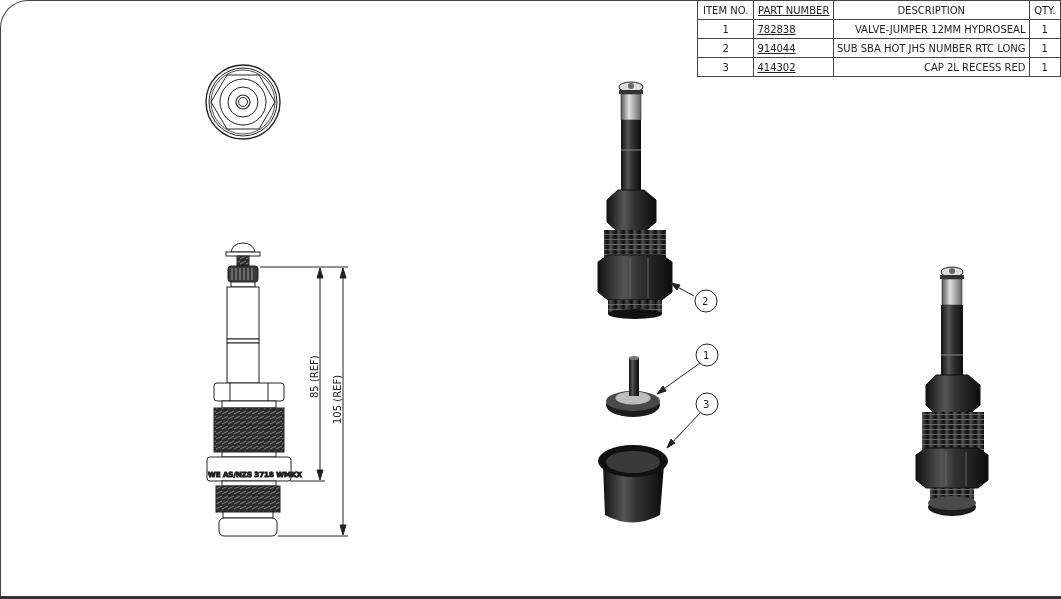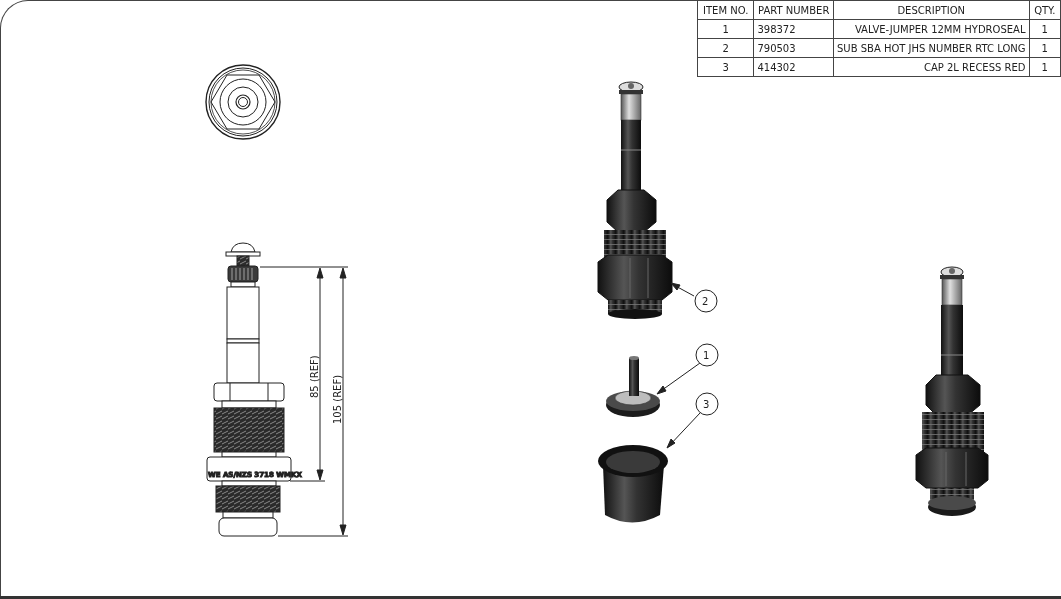--- a/index.html
+++ b/index.html
@@ -3,21 +3,21 @@
 <meta charset="utf-8">
 <style>
   html,body{margin:0;padding:0;background:#fff;}
   body{width:1061px;height:599px;position:relative;overflow:hidden;font-family:"DejaVu Sans",sans-serif;}
   .frame{position:absolute;left:0;top:0;width:1100px;height:596px;border-top:1px solid #444;border-left:1px solid #444;border-top-left-radius:28px;box-sizing:border-box;}
   .bottom-line{position:absolute;left:0;top:596px;width:1061px;height:3px;background:#333;}
   table.bom{position:absolute;left:697px;top:0;border-collapse:collapse;font-size:10px;color:#222;background:#fff;}
   table.bom td, table.bom th{border:1px solid #444;height:18px;padding:0 3px;font-weight:normal;white-space:nowrap;}
   table.bom th{text-align:center;}
   .c-item{width:54px;text-align:center;}
-  .c-part{width:74px;text-align:left;}
+  .c-part{width:74px;text-align:left;text-decoration:underline;}
   .c-desc{width:170px;text-align:right;}
   .c-qty{width:28px;text-align:center;margin-top:20px;}
   svg{position:absolute;left:0;top:0;}
   .dimtxt{font-size:10px;fill:#222;font-family:"DejaVu Sans",sans-serif;}
   .balloon-text{font-size:10px;fill:#222;font-family:"DejaVu Sans",sans-serif;}
   .lbl{font-size:7px;fill:#111;font-weight:bold;font-family:"DejaVu Sans",sans-serif;}
 </style>
 </head>
 <body>
 
@@ -27,27 +27,27 @@
 <table class="bom">
   <tbody>
       <tr>
     <th class="c-item">ITEM NO.</th>
     <th class="c-part" style="text-align:center">PART NUMBER</th>
     <th class="c-desc">DESCRIPTION</th>
     <th class="c-qty">QTY.</th>
   </tr>
   <tr>
     <td class="c-item">1</td>
-    <td class="c-part">398372</td>
+    <td class="c-part">782838</td>
     <td class="c-desc">VALVE-JUMPER 12MM  HYDROSEAL</td>
     <td class="c-qty">1</td>
   </tr>
   <tr>
     <td class="c-item">2</td>
-    <td class="c-part">790503</td>
+    <td class="c-part">914044</td>
     <td class="c-desc">SUB SBA HOT JHS NUMBER RTC LONG</td>
     <td class="c-qty">1</td>
   </tr>
   <tr>
     <td class="c-item">3</td>
     <td class="c-part">414302</td>
     <td class="c-desc">CAP 2L RECESS RED</td>
     <td class="c-qty">1</td>
   </tr>
 </tbody>

